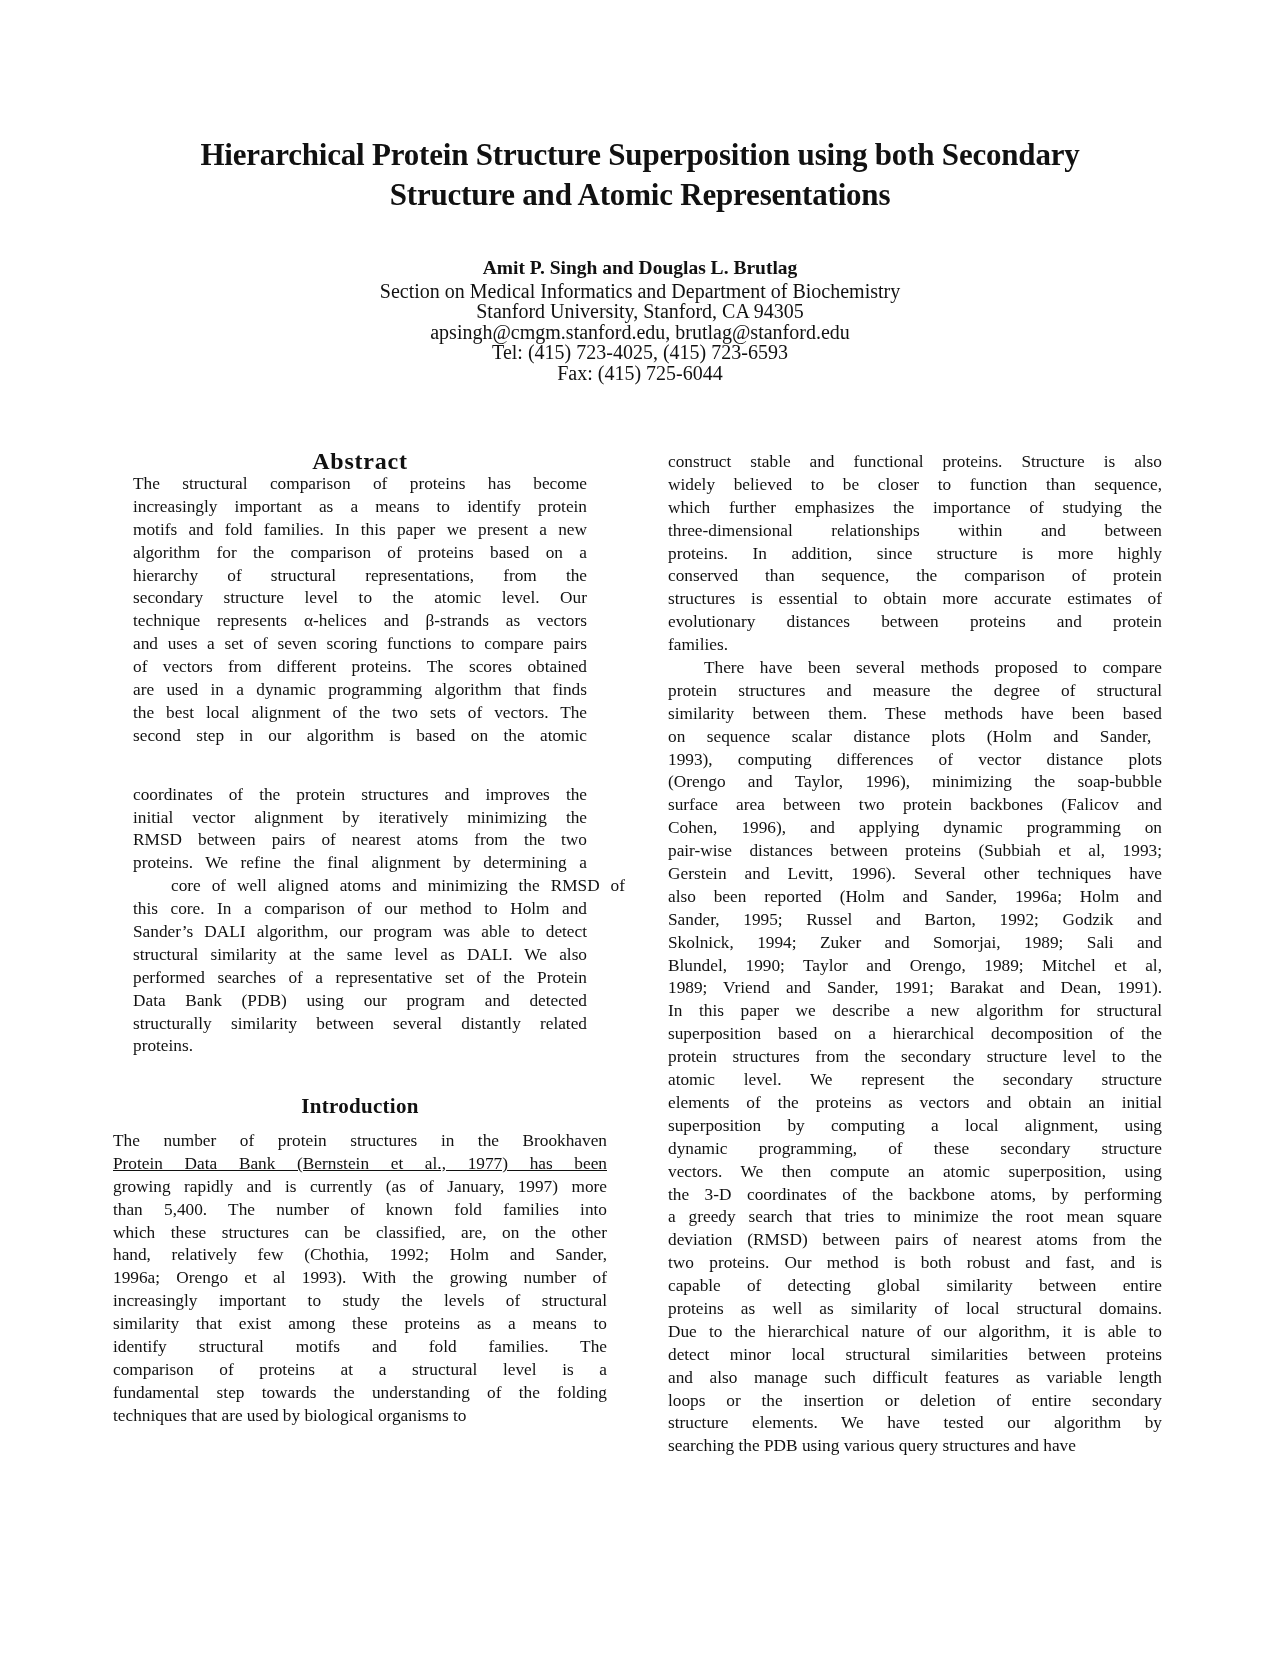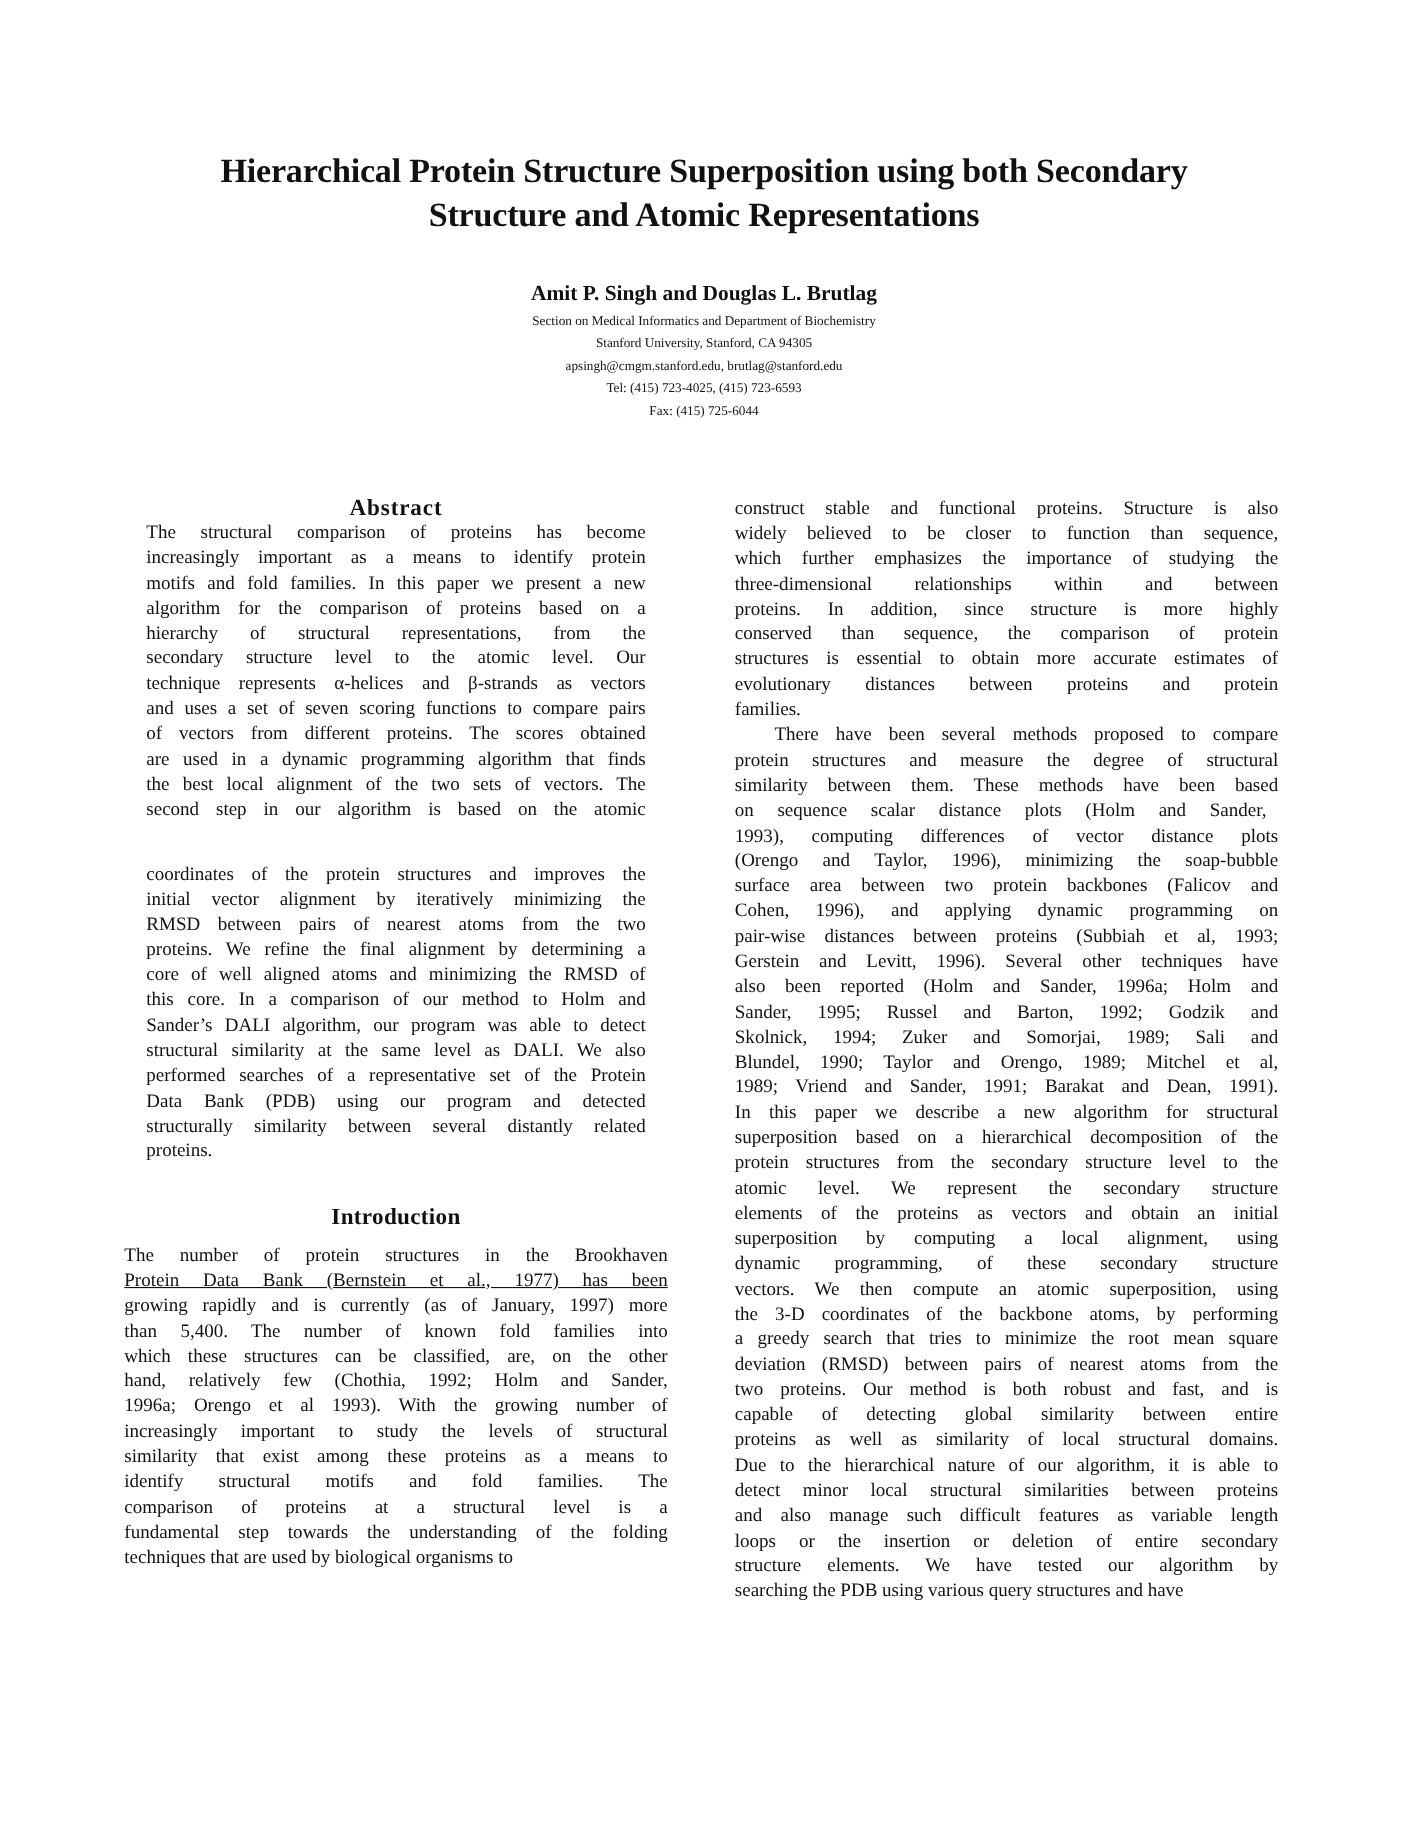--- a/index.html
+++ b/index.html
@@ -1,27 +1,27 @@
 <!DOCTYPE html>
 <html><head>
 <meta charset="utf-8">
 <style>
   html, body { margin: 0; padding: 0; background: #ffffff; }
   body { width: 1280px; height: 1656px; position: relative; overflow: hidden; color: #111; font-family: "Liberation Serif", "DejaVu Serif", serif; }
   .title { position: absolute; left: 0; width: 1280px; top: 135px; text-align: center; font-weight: bold; font-size: 31px; line-height: 40px; letter-spacing: -0.2px; }
   .title div { white-space: nowrap; }
   .authors { position: absolute; left: 0; width: 1280px; top: 256px; text-align: center; font-weight: bold; font-size: 19.5px; line-height: 24px; }
-  .affil { position: absolute; left: 0; width: 1280px; top: 281px; text-align: center; font-size: 12px; line-height: 20.4px; }
+  .affil { position: absolute; left: 0; width: 1280px; top: 281px; text-align: center; font-size: 20px; line-height: 20.4px; }
   .affil div { white-space: nowrap; }
   .col { position: absolute; font-size: 17.3px; line-height: 22.9px; }
   .col .ln { display: block; white-space: nowrap; text-align: justify; text-align-last: justify; height: 22.9px; overflow: visible; }
   .col .ln.last { text-align-last: left; }
   .col .ln.indent { text-indent: 36px; }
   .sec-head { position: absolute; text-align: center; font-weight: bold; }
-  #abstract-head { left: 133px; width: 454px; top: 449px; font-size: 21px; letter-spacing: 0.8px; line-height: 24px; }
+  #abstract-head { left: 133px; width: 454px; top: 449px; font-size: 24px; letter-spacing: 0.8px; line-height: 24px; }
   #abstract { left: 133px; width: 454px; top: 473px; }
   #intro-head { left: 113px; width: 494px; top: 1092px; font-size: 21px; line-height: 28px; letter-spacing: 0.3px; }
   #intro-left { left: 113px; width: 494px; top: 1130px; }
   #intro-right { left: 668px; width: 494px; top: 451px; }
 </style>
 </head>
 <body>
 
 <div class="title">
   <div>Hierarchical Protein Structure Superposition using both Secondary</div>
@@ -49,21 +49,21 @@
     <span class="ln" style="white-space: nowrap; text-align: left; text-align-last: left; word-spacing: 12.5495px;">technique represents α-helices and β-strands as vectors</span>
     <span class="ln" style="white-space: nowrap; text-align: left; text-align-last: left; word-spacing: 5.375px;">and uses a set of seven scoring functions to compare pairs</span>
     <span class="ln" style="white-space: nowrap; text-align: left; text-align-last: left; word-spacing: 11.0625px;">of vectors from different proteins. The scores obtained</span>
     <span class="ln" style="white-space: nowrap; text-align: left; text-align-last: left; word-spacing: 8.03711px;">are used in a dynamic programming algorithm that finds</span>
     <span class="ln" style="white-space: nowrap; text-align: left; text-align-last: left; word-spacing: 7.6625px;">the best local alignment of the two sets of vectors. The</span>
     <span class="ln" style="white-space: nowrap; text-align: left; text-align-last: left; word-spacing: 11.0365px;">second step in our algorithm is based on the atomic</span>
     <span class="ln" style="white-space: nowrap; text-align: right; text-align-last: left; word-spacing: 11.7254px; margin-top: 36px;">coordinates of the protein structures and improves the</span>
     <span class="ln" style="white-space: nowrap; text-align: left; text-align-last: left; word-spacing: 14.5573px;">initial vector alignment by iteratively minimizing the</span>
     <span class="ln" style="white-space: nowrap; text-align: left; text-align-last: left; word-spacing: 11.7559px;">RMSD between pairs of nearest atoms from the two</span>
     <span class="ln" style="white-space: nowrap; text-align: left; text-align-last: left; word-spacing: 8.31445px;">proteins. We refine the final alignment by determining a</span>
-    <span class="ln" style="white-space: nowrap; text-align: left; text-align-last: left; word-spacing: 6.66146px;">core of well aligned atoms and minimizing the RMSD of</span>
+    <span class="ln" style="white-space: nowrap; text-align: left; text-align-last: left; word-spacing: 6.66146px; margin-left: 38px;">core of well aligned atoms and minimizing the RMSD of</span>
     <span class="ln" style="white-space: nowrap; text-align: left; text-align-last: left; word-spacing: 8.20469px;">this core. In a comparison of our method to Holm and</span>
     <span class="ln" style="white-space: nowrap; text-align: left; text-align-last: left; word-spacing: 6.82031px;">Sander’s DALI algorithm, our program was able to detect</span>
     <span class="ln" style="white-space: nowrap; text-align: left; text-align-last: left; word-spacing: 7.86979px;">structural similarity at the same level as DALI. We also</span>
     <span class="ln" style="white-space: nowrap; text-align: left; text-align-last: left; word-spacing: 8.16602px;">performed searches of a representative set of the Protein</span>
     <span class="ln" style="white-space: nowrap; text-align: left; text-align-last: left; word-spacing: 15.4263px;">Data Bank (PDB) using our program and detected</span>
     <span class="ln" style="white-space: nowrap; text-align: left; text-align-last: left; word-spacing: 14.8812px;">structurally similarity between several distantly related</span>
     <span class="ln last" style="white-space: nowrap;">proteins.</span>
   </div>
 
 <div class="sec-head" id="intro-head">Introduction</div>

